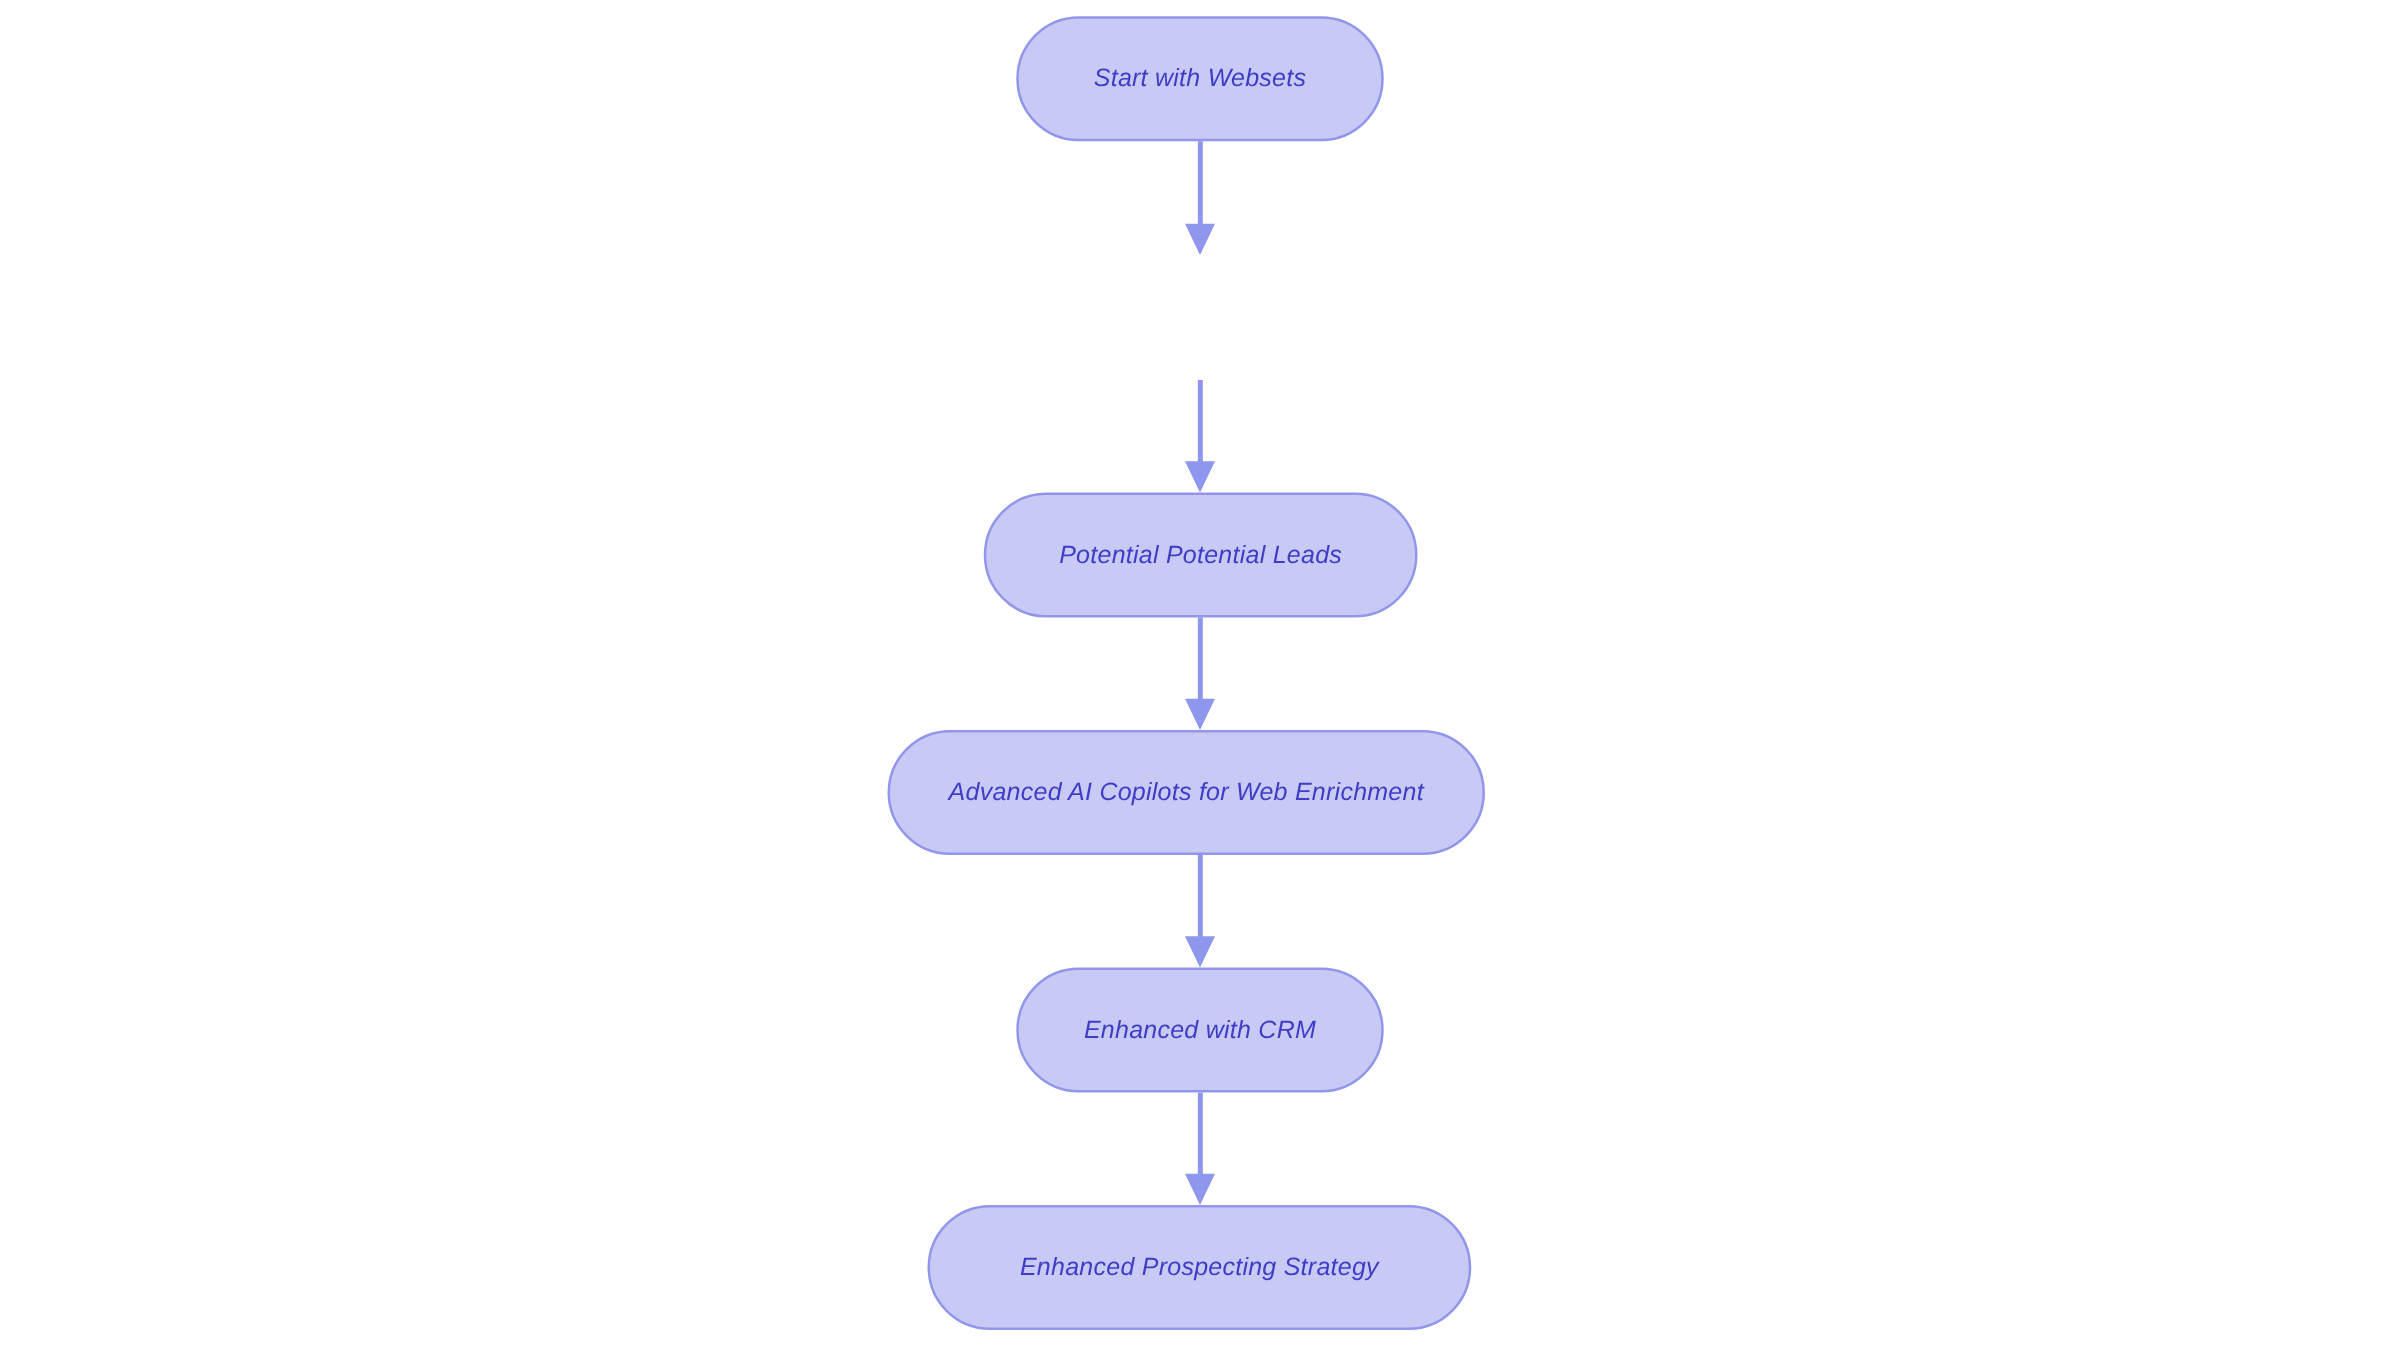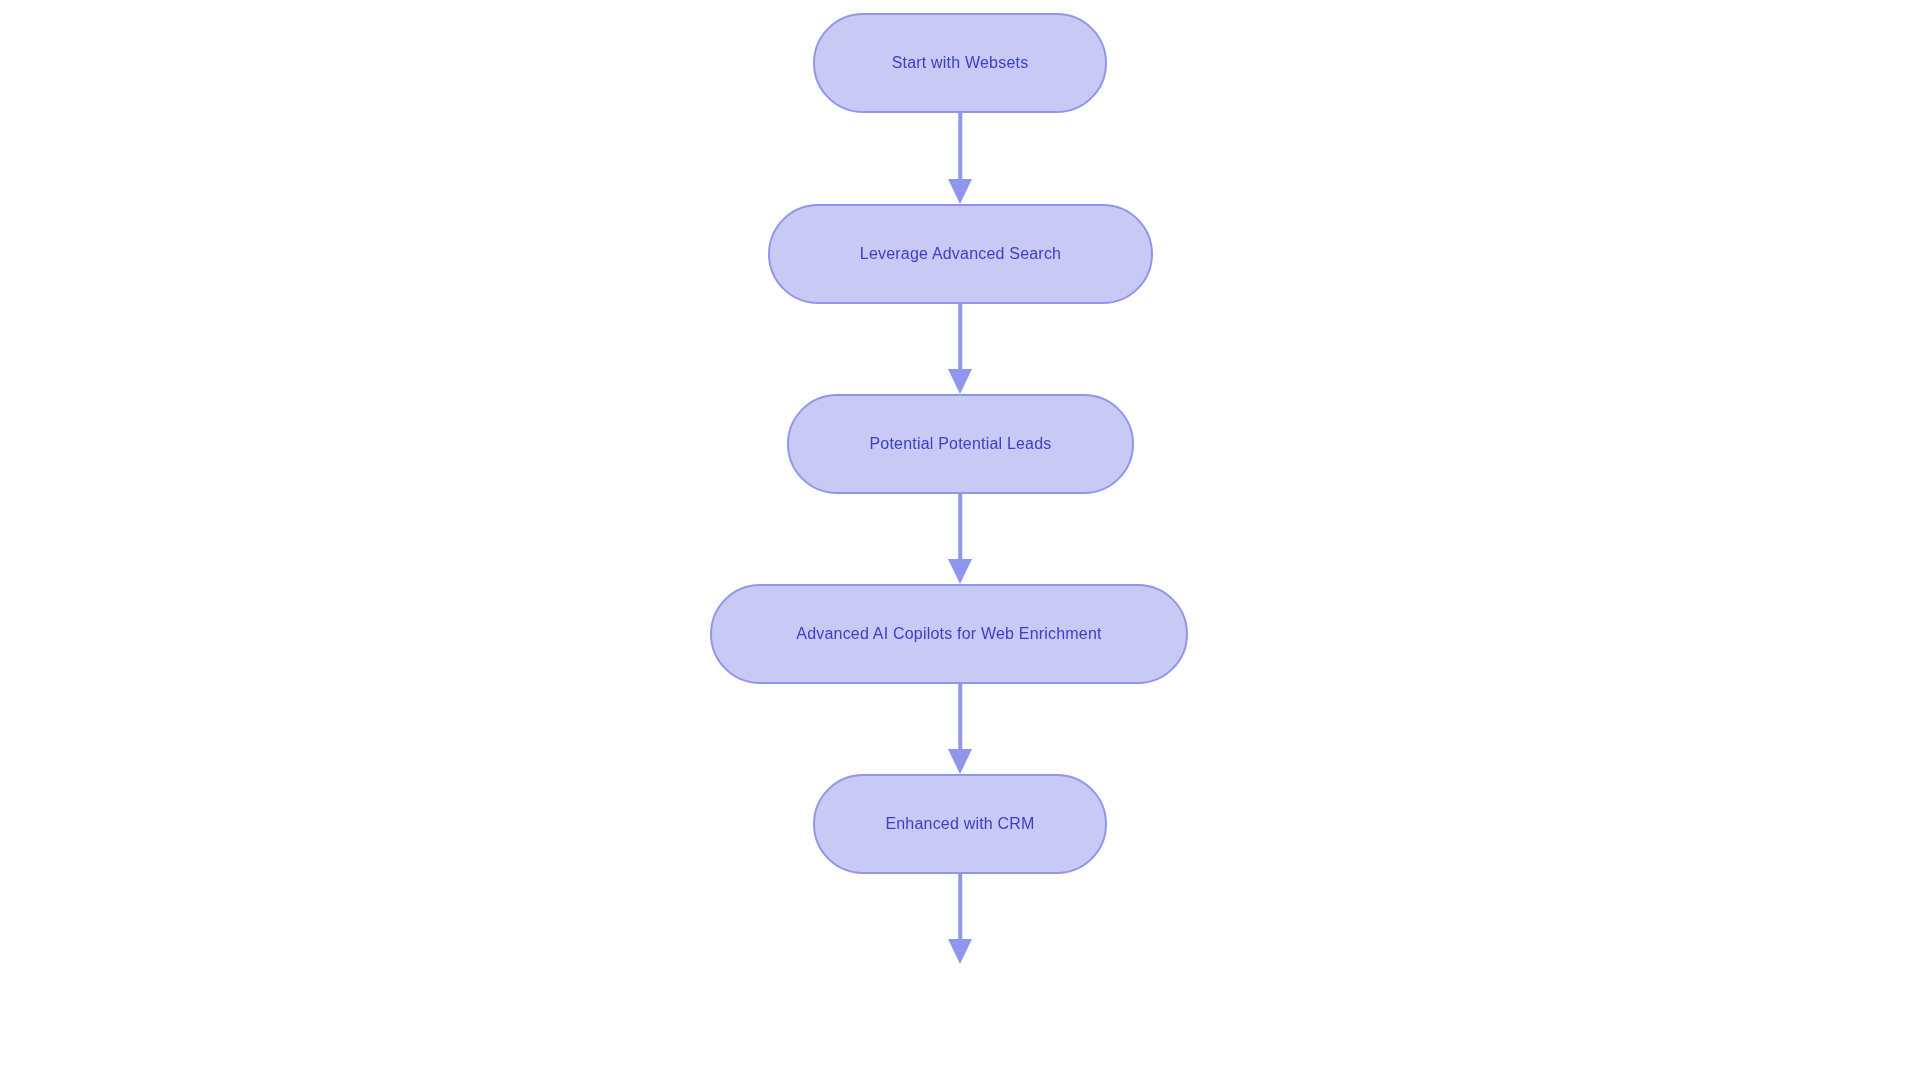--- a/index.html
+++ b/index.html
@@ -24,25 +24,26 @@
     height: 100px;
     background: var(--node-fill);
     border: 2px solid var(--node-border);
     border-radius: 50px;
     display: flex;
     align-items: center;
     justify-content: center;
   }
   .node-label {
     color: var(--node-text);
-    font-size: 16px;
+    font-size: 20px;
     font-weight: 400;
     letter-spacing: 0.2px;
     white-space: nowrap;
     text-align: center;
+    font-style: italic;
   }
   .arrow {
     position: absolute;
     width: 24px;
   }
   .arrow-line {
     position: absolute;
     top: 0;
     bottom: 5px;
     left: 50%;
@@ -68,23 +69,20 @@
 
   <div class="node" style="left:813px; top:13px; width:294px;">
     <span class="node-label">Start with Websets</span>
   </div>
 
   <div class="arrow" style="left:948px; top:113px; height:91px;">
     <div class="arrow-line"></div>
     <div class="arrow-head"></div>
   </div>
 
-  <div class="node" style="left:768px; top:204px; width:385px;">
-    <span class="node-label">Leverage Advanced Search</span>
-  </div>
 
   <div class="arrow" style="left:948px; top:304px; height:90px;">
     <div class="arrow-line"></div>
     <div class="arrow-head"></div>
   </div>
 
   <div class="node" style="left:787px; top:394px; width:347px;">
     <span class="node-label">Potential Potential Leads</span>
   </div>
 
@@ -104,14 +102,17 @@
 
   <div class="node" style="left:813px; top:774px; width:294px;">
     <span class="node-label">Enhanced with CRM</span>
   </div>
 
   <div class="arrow" style="left:948px; top:874px; height:90px;">
     <div class="arrow-line"></div>
     <div class="arrow-head"></div>
   </div>
 
+  <div class="node" style="left:742px; top:964px; width:435px;">
+    <span class="node-label">Enhanced Prospecting Strategy</span>
+  </div>
 
 </div>
 
 </body></html>

